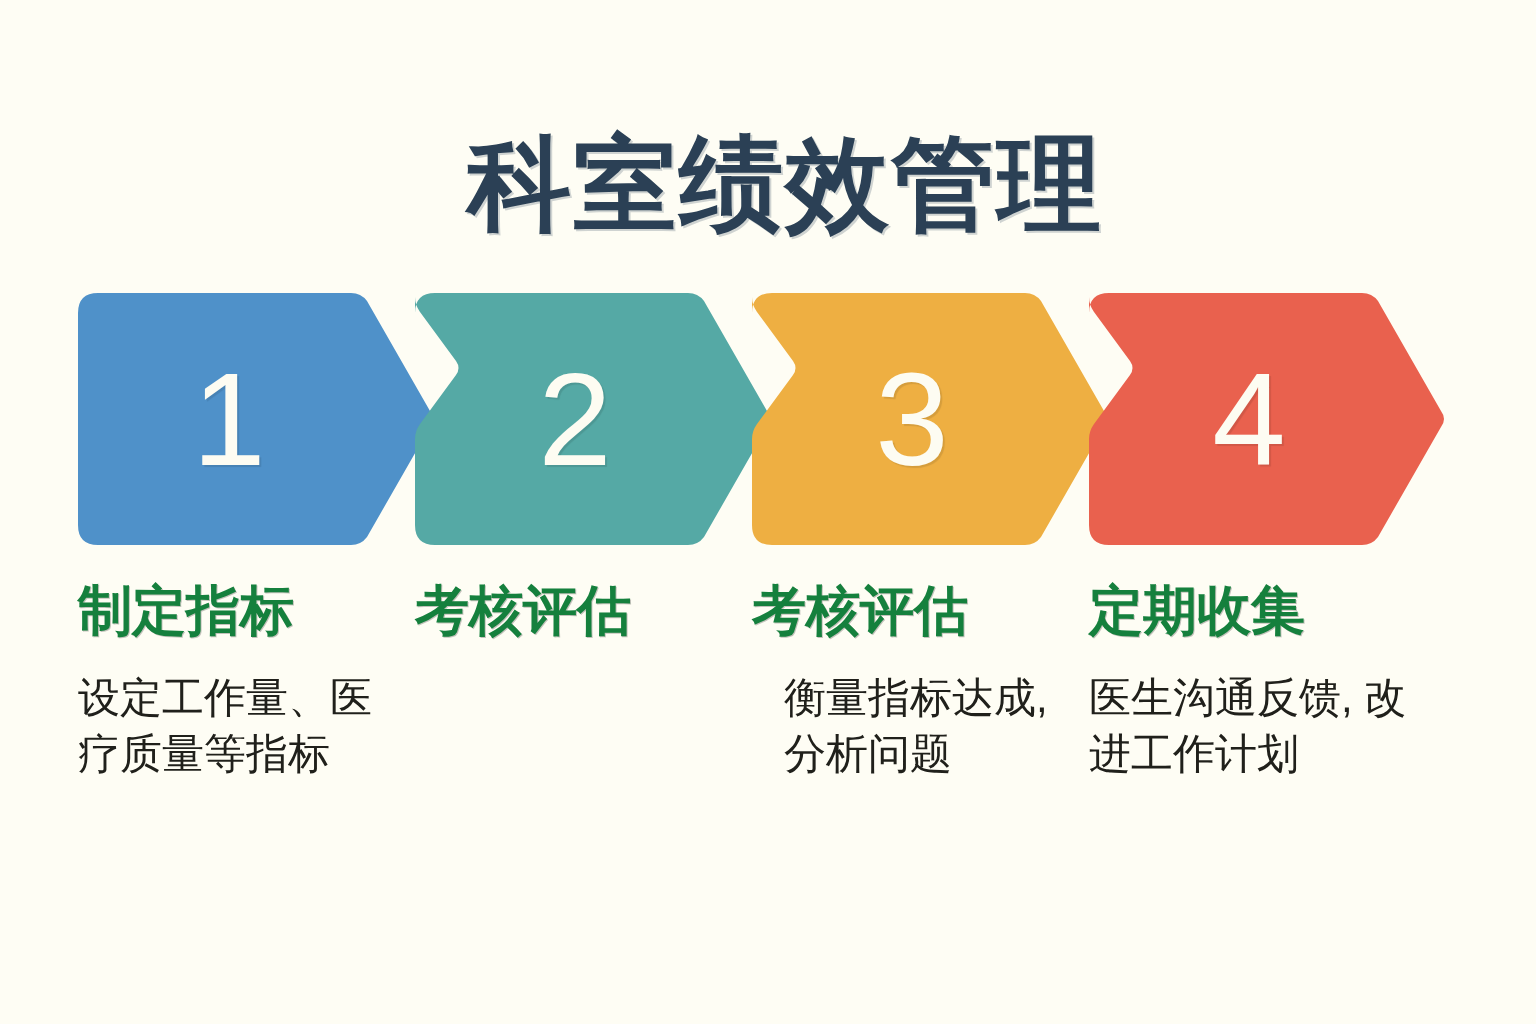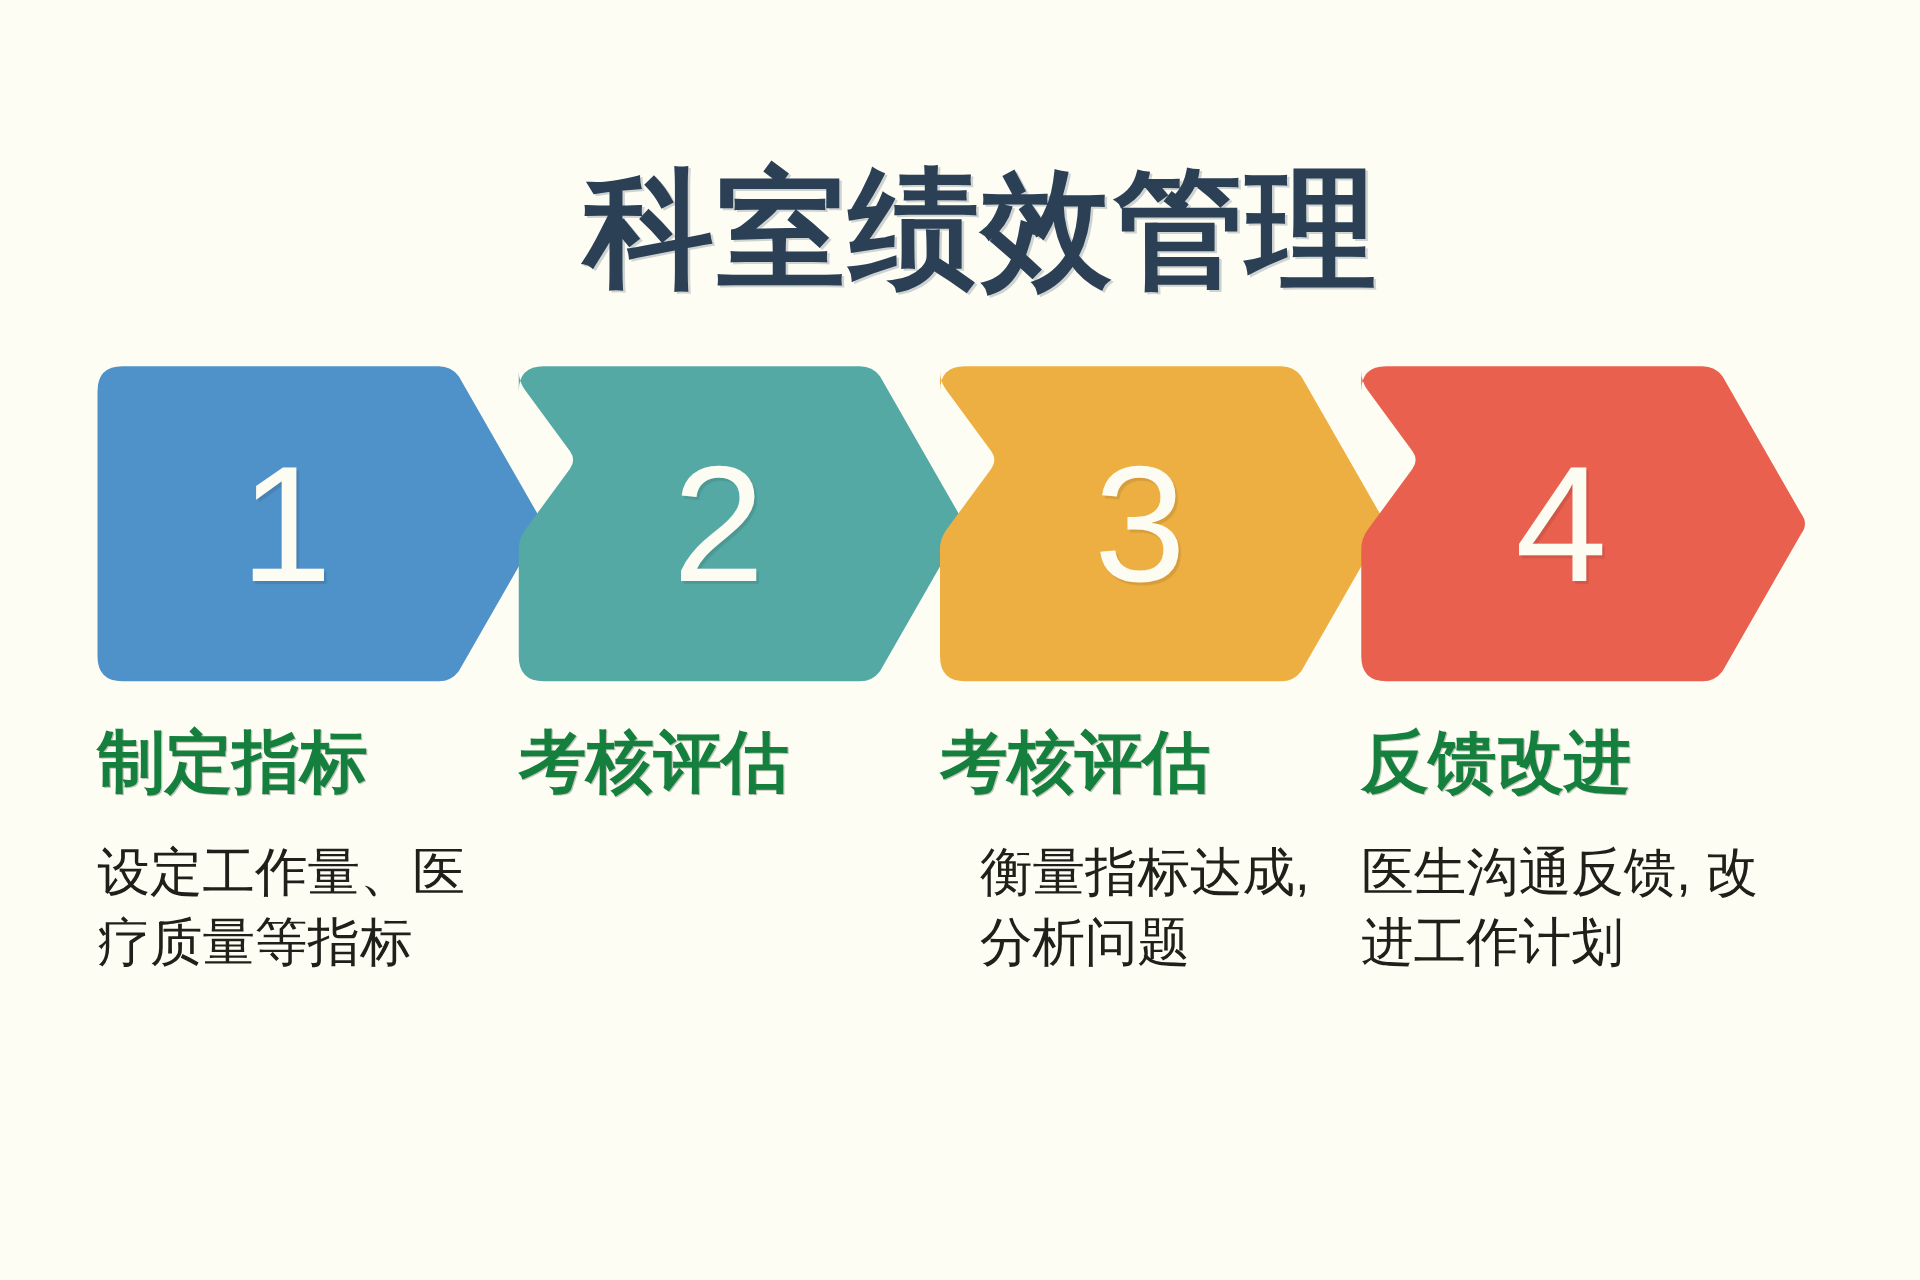--- a/index.html
+++ b/index.html
@@ -181,19 +181,19 @@
     <div class="caption-col cap-2">
       <div class="cap-heading">考核评估</div>
     </div>
 
     <div class="caption-col cap-3">
       <div class="cap-heading">考核评估</div>
       <div class="cap-desc">衡量指标达成, 分析问题</div>
     </div>
 
     <div class="caption-col cap-4">
-      <div class="cap-heading">反馈改进</div>
+      <div class="cap-heading">定期收集</div>
       <div class="cap-desc">医生沟通反馈, 改进工作计划</div>
     </div>
 
   </div>
 
 </div>
 
 </body></html>

